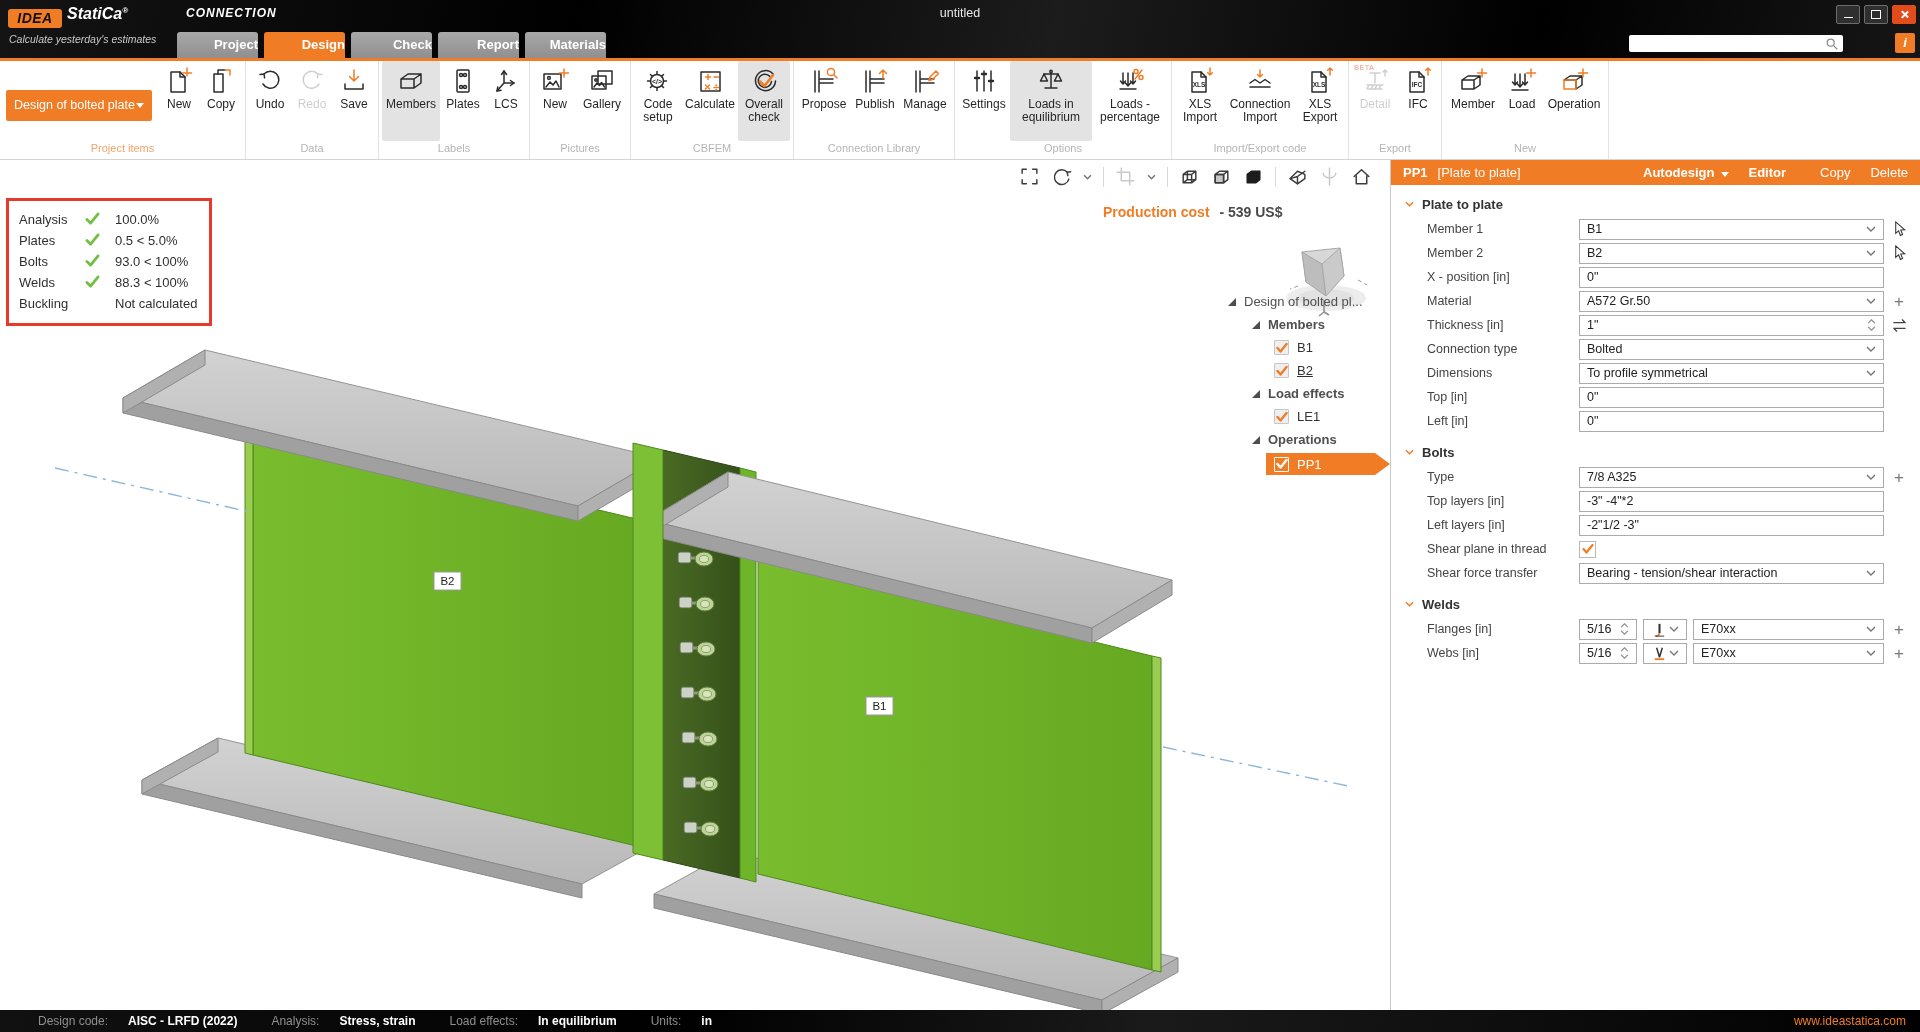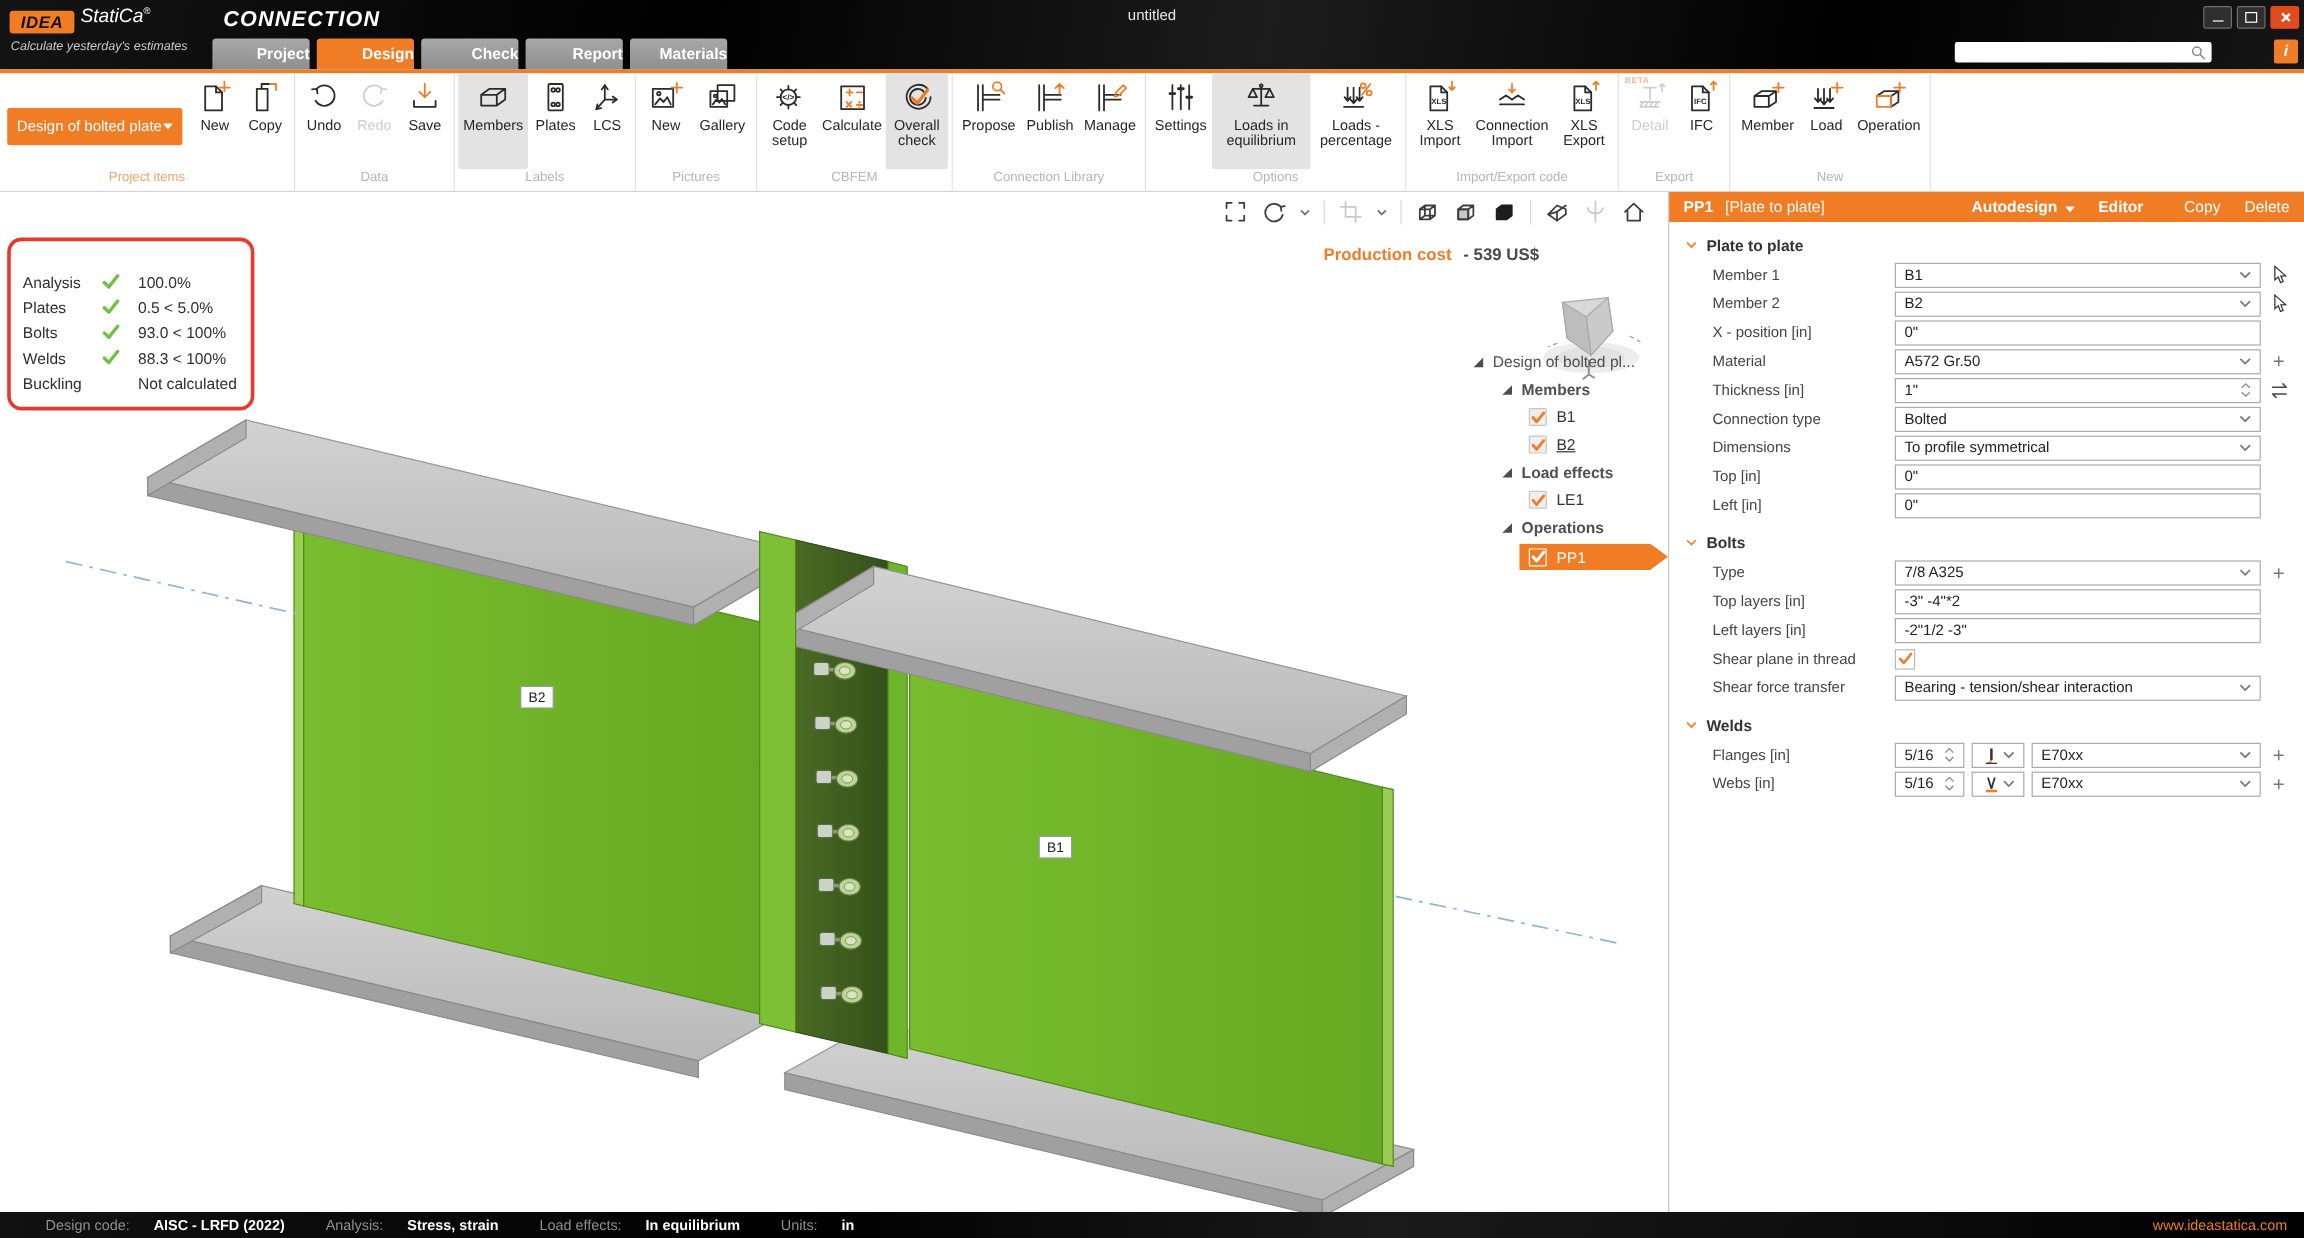--- a/index.html
+++ b/index.html
@@ -3,23 +3,23 @@
 <meta charset="utf-8">
 <style>
   html,body{margin:0;padding:0;background:#d8d8d8}
   .app{position:relative;width:1920px;height:1032px;overflow:hidden;background:#fff;
        font-family:"Liberation Sans",sans-serif;-webkit-font-smoothing:antialiased}
   
   .hdr{position:absolute;left:0;top:0;width:1920px;height:58px;
        background:linear-gradient(100deg,#141414 0%,#000 30%,#1c1c1c 55%,#000 80%,#161616 100%)}
   .logo-box{position:absolute;left:8px;top:9px;width:54px;height:19px;background:#f07d26;border-radius:3px;
        color:#14100c;font-weight:bold;font-style:italic;font-size:14px;text-align:center;line-height:19px;letter-spacing:.5px}
-  .brand{position:absolute;left:67px;top:5px;color:#fff;font-weight:normal;font-style:italic;font-size:16px}
+  .brand{position:absolute;left:67px;top:5px;color:#fff;font-weight:bold;font-style:italic;font-size:16px}
   .brand sup{font-size:8px}
-  .appname{position:absolute;left:186px;top:6px;color:#fff;font-weight:bold;font-style:italic;font-size:18px;letter-spacing:1px}
+  .appname{position:absolute;left:186px;top:6px;color:#fff;font-weight:bold;font-style:italic;font-size:12px;letter-spacing:1px}
   .tagline{position:absolute;left:9px;top:33px;color:#c9c9c9;font-style:italic;font-size:10.5px}
   .wtitle{position:absolute;left:0;right:0;top:6px;text-align:center;color:#e8e8e8;font-size:12.5px}
   .winbtns{position:absolute;right:4px;top:5px;display:flex;gap:4px}
   .wb{width:22px;height:17px;background:#2f2f2f;border:1px solid #6d6d6d;border-radius:2px;display:flex;align-items:center;justify-content:center}
   .wb.close{background:#e24b1c;border-color:#e24b1c}
   .g-min{width:9px;height:1px;background:#fff;margin-top:6px}
   .g-max{width:8px;height:7px;border:1.5px solid #fff}
   .g-x{position:relative;width:9px;height:9px}
   .g-x::before,.g-x::after{content:"";position:absolute;left:4px;top:0;width:1.5px;height:9px;background:#fff}
   .g-x::before{transform:rotate(45deg)}.g-x::after{transform:rotate(-45deg)}
@@ -49,21 +49,21 @@
   svg.ric text{fill:#2b2b2b;stroke:none;font-family:"Liberation Sans",sans-serif}
   .o{stroke:#f07d26}.of{fill:#f07d26;stroke:none}.gg{stroke:#cfcfcf}
   .ritem.dis svg.ric{stroke:#cfcfcf}
   .beta{position:relative}
   .beta .betatag{position:absolute;top:3px;left:2px;font-size:7px;font-weight:bold;color:#f0b8a8;letter-spacing:.5px}
   
   .main{position:absolute;left:0;top:160px;width:1920px;height:850px}
   .viewport{position:absolute;left:0;top:0;width:1390px;height:850px;background:#fff;overflow:hidden}
   .scene{position:absolute;left:0;top:0}
   
-  .results{position:absolute;left:6px;top:38px;background:#fff;border:3px solid #e8392e;border-radius:12px;padding:24px 12px 9px 10px}
+  .results{position:absolute;left:6px;top:38px;background:#fff;border:3px solid #e8392e;border-radius:0;padding:8px 12px 9px 10px}
   .rrow{display:grid;grid-template-columns:66px 30px auto;align-items:center;height:21px;font-size:13px;color:#2f2f2f}
   .rchk svg{width:15px;height:13px;stroke:#72bf44;stroke-width:3;fill:none;stroke-linecap:round;stroke-linejoin:round}
   
   .vtools{position:absolute;right:18px;top:6px;display:flex;align-items:center;gap:11px}
   svg.vic{width:21px;height:21px;stroke:#3c3c3c;fill:none;stroke-width:1.4;stroke-linecap:round;stroke-linejoin:round}
   svg.vic.dis{stroke:#c9c9c9}
   .vsep{width:1px;height:20px;background:#d8d8d8}
   svg.chv6{width:9px;height:6px;stroke:#777;fill:none;stroke-width:1.4}
   .prodcost{position:absolute;left:1103px;top:44px;font-size:14px;font-weight:bold}
   .prodcost .pc1{color:#f07d26}.prodcost .pc2{color:#4a4a4a;margin-left:6px}

